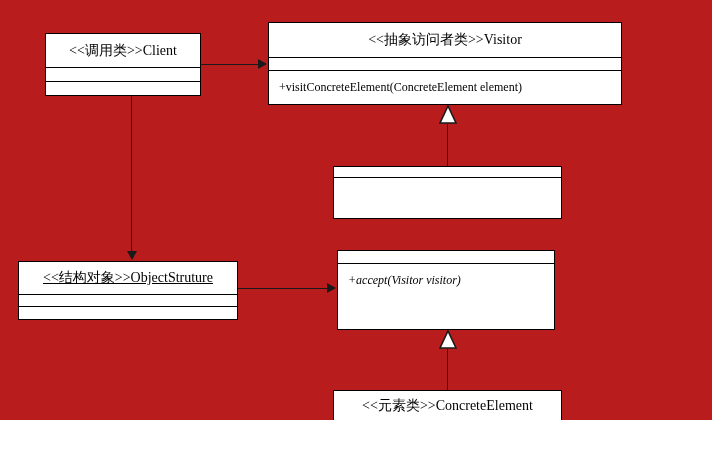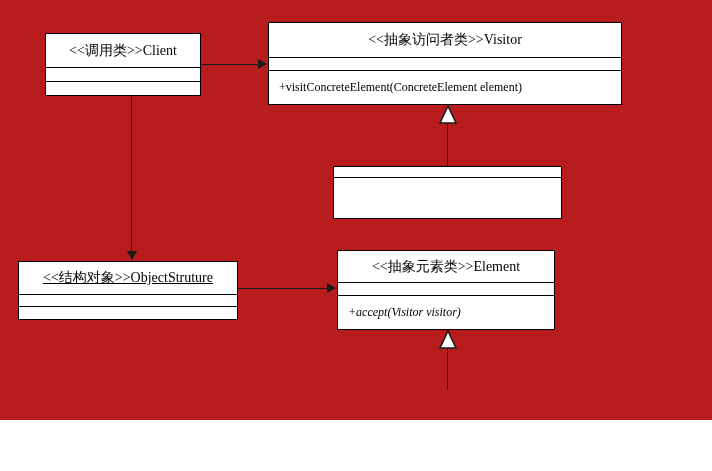--- a/index.html
+++ b/index.html
@@ -113,25 +113,29 @@
     <div class="uml-compartment empty" style="height:11px;"></div>
   </div>
 
   <div class="uml-class" style="left:18px; top:261px; width:220px; height:59px;text-decoration:underline;">
     <div class="uml-name" style="height:33px;">&lt;&lt;结构对象&gt;&gt;ObjectStruture</div>
     <div class="uml-compartment sep empty" style="height:12px;"></div>
     <div class="uml-compartment empty" style="height:12px;"></div>
   </div>
 
   <div class="uml-class" style="left:337px; top:250px; width:218px; height:80px;">
-    <div class="uml-name" style="height:32px;">&lt;&lt;抽象元素类&gt;&gt;Element</div>
     <div class="uml-compartment sep empty" style="height:13px;"></div>
     <div class="uml-compartment" style="height:33px;font-style:italic;">+accept(Visitor visitor)</div>
   </div>
 
+  <div class="uml-class" style="left:333px; top:390px; width:229px; height:57px;">
+    <div class="uml-name" style="height:31px;">&lt;&lt;元素类&gt;&gt;ConcreteElement</div>
+    <div class="uml-compartment sep empty" style="height:12px;"></div>
+    <div class="uml-compartment empty" style="height:12px;"></div>
+  </div>
 
   <div class="line-h" style="left:201px; top:64px; width:58px;"></div>
   <div class="arrow-open-right" style="left:258px; top:59px;"></div>
 
   <div class="line-v" style="left:131px; top:96px; height:155px;"></div>
   <div class="arrow-open-down" style="left:127px; top:251px;"></div>
 
   <div class="line-v" style="left:447px; top:124px; height:42px;"></div>
   <svg class="triangle-hollow-up" style="left:439px; top:105px;" viewBox="0 0 18 19">
     <polygon points="9,1 17,18 1,18" fill="#ffffff" stroke="#1a1a1a" stroke-width="1.6"></polygon>

